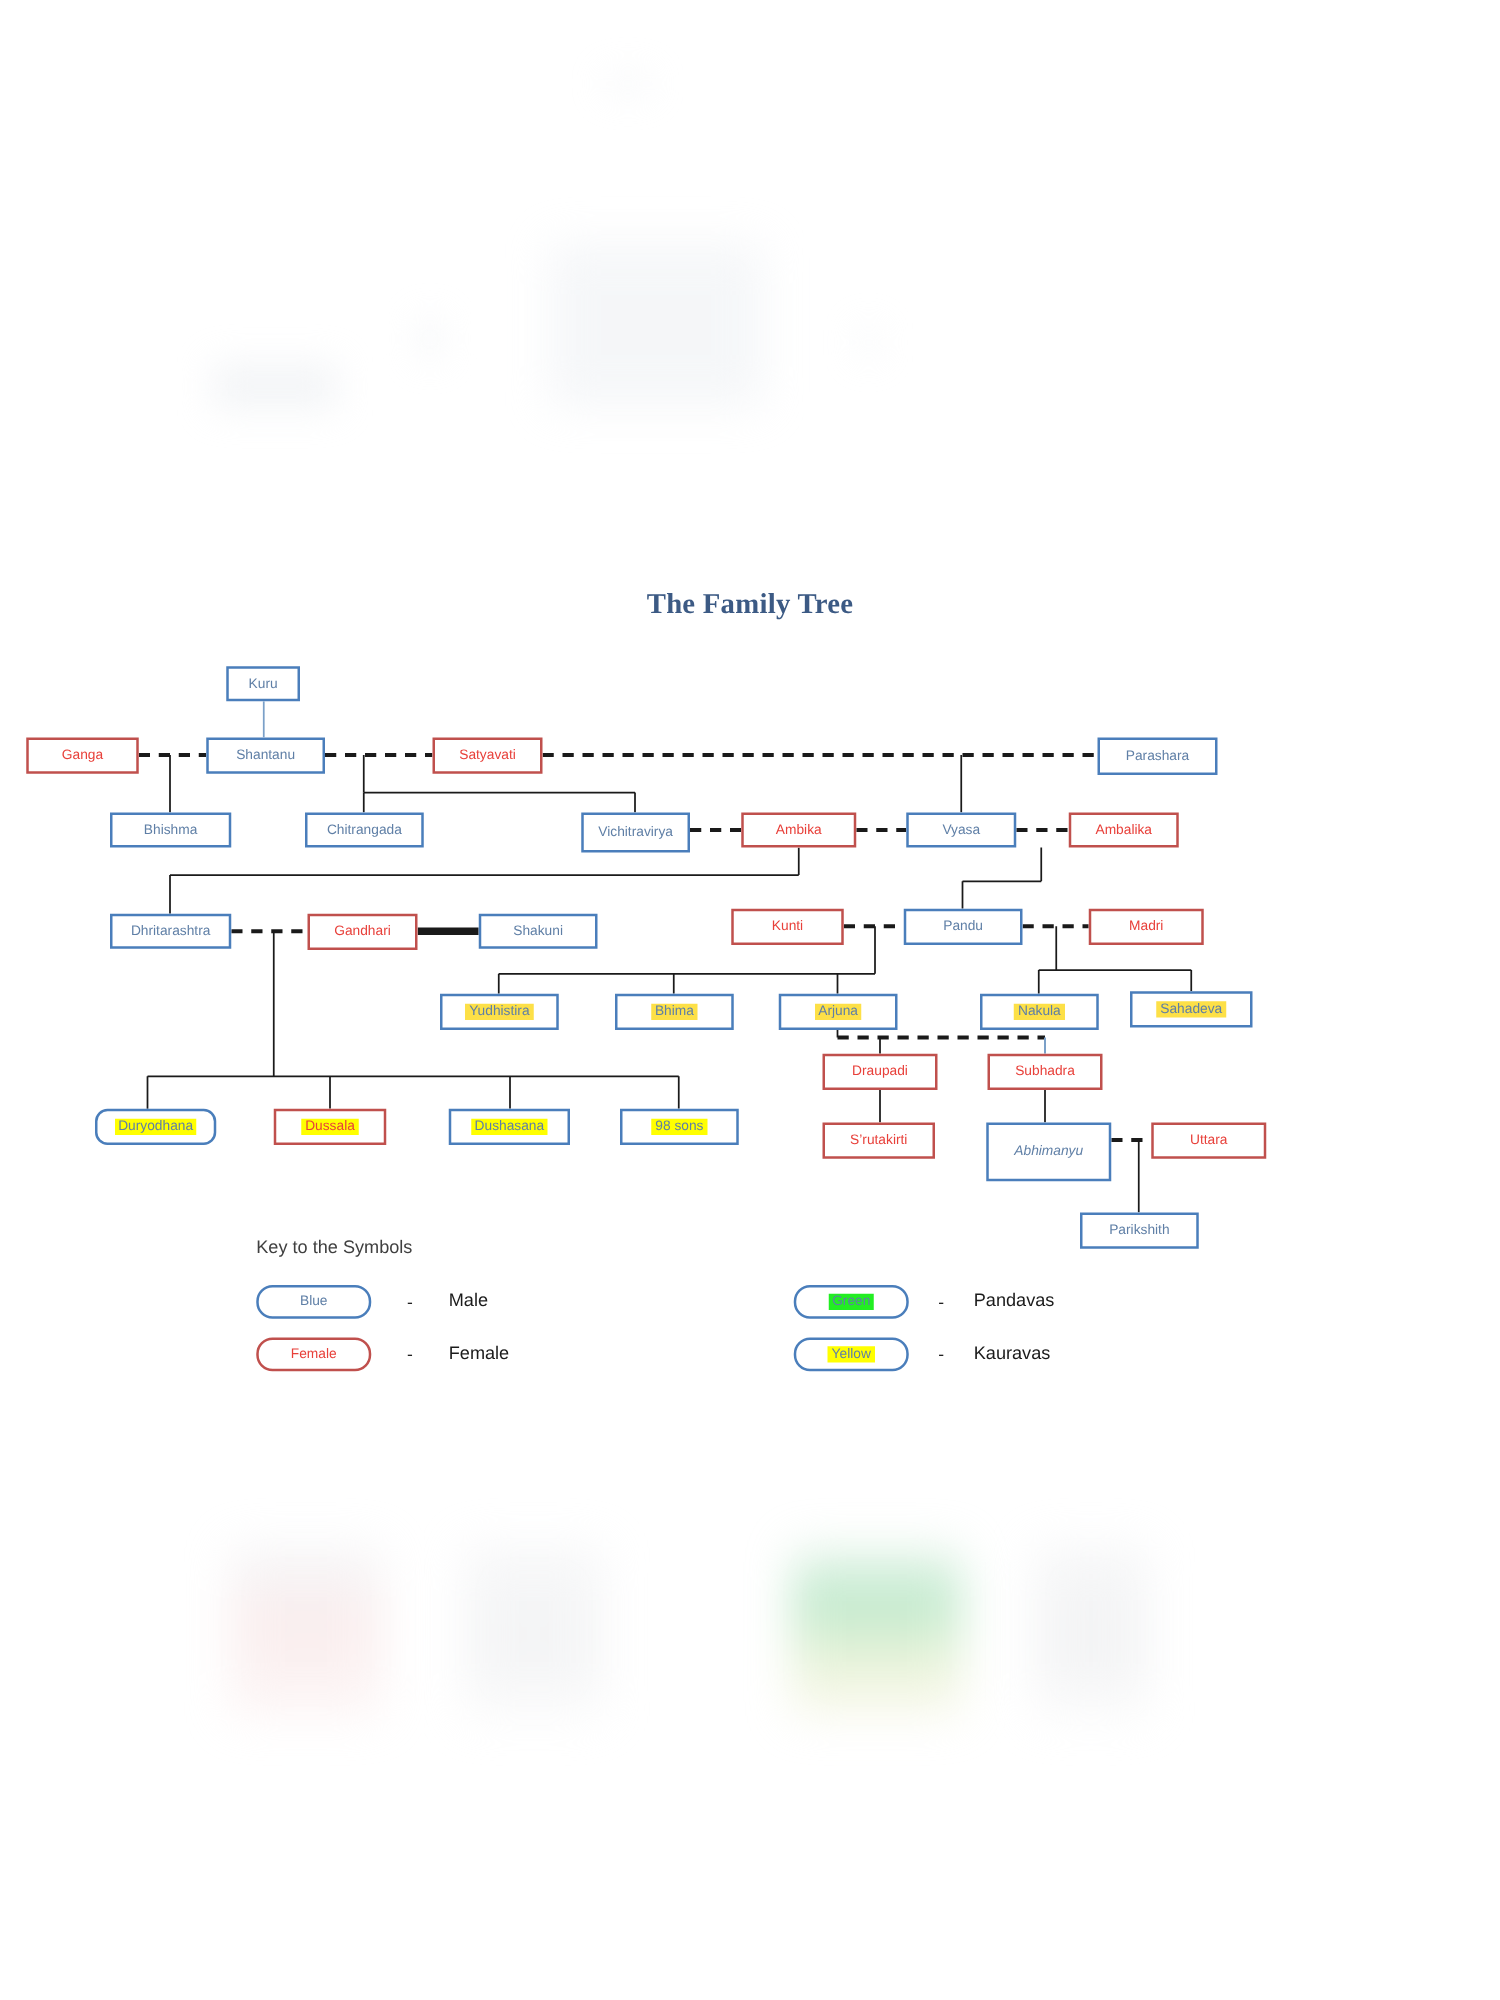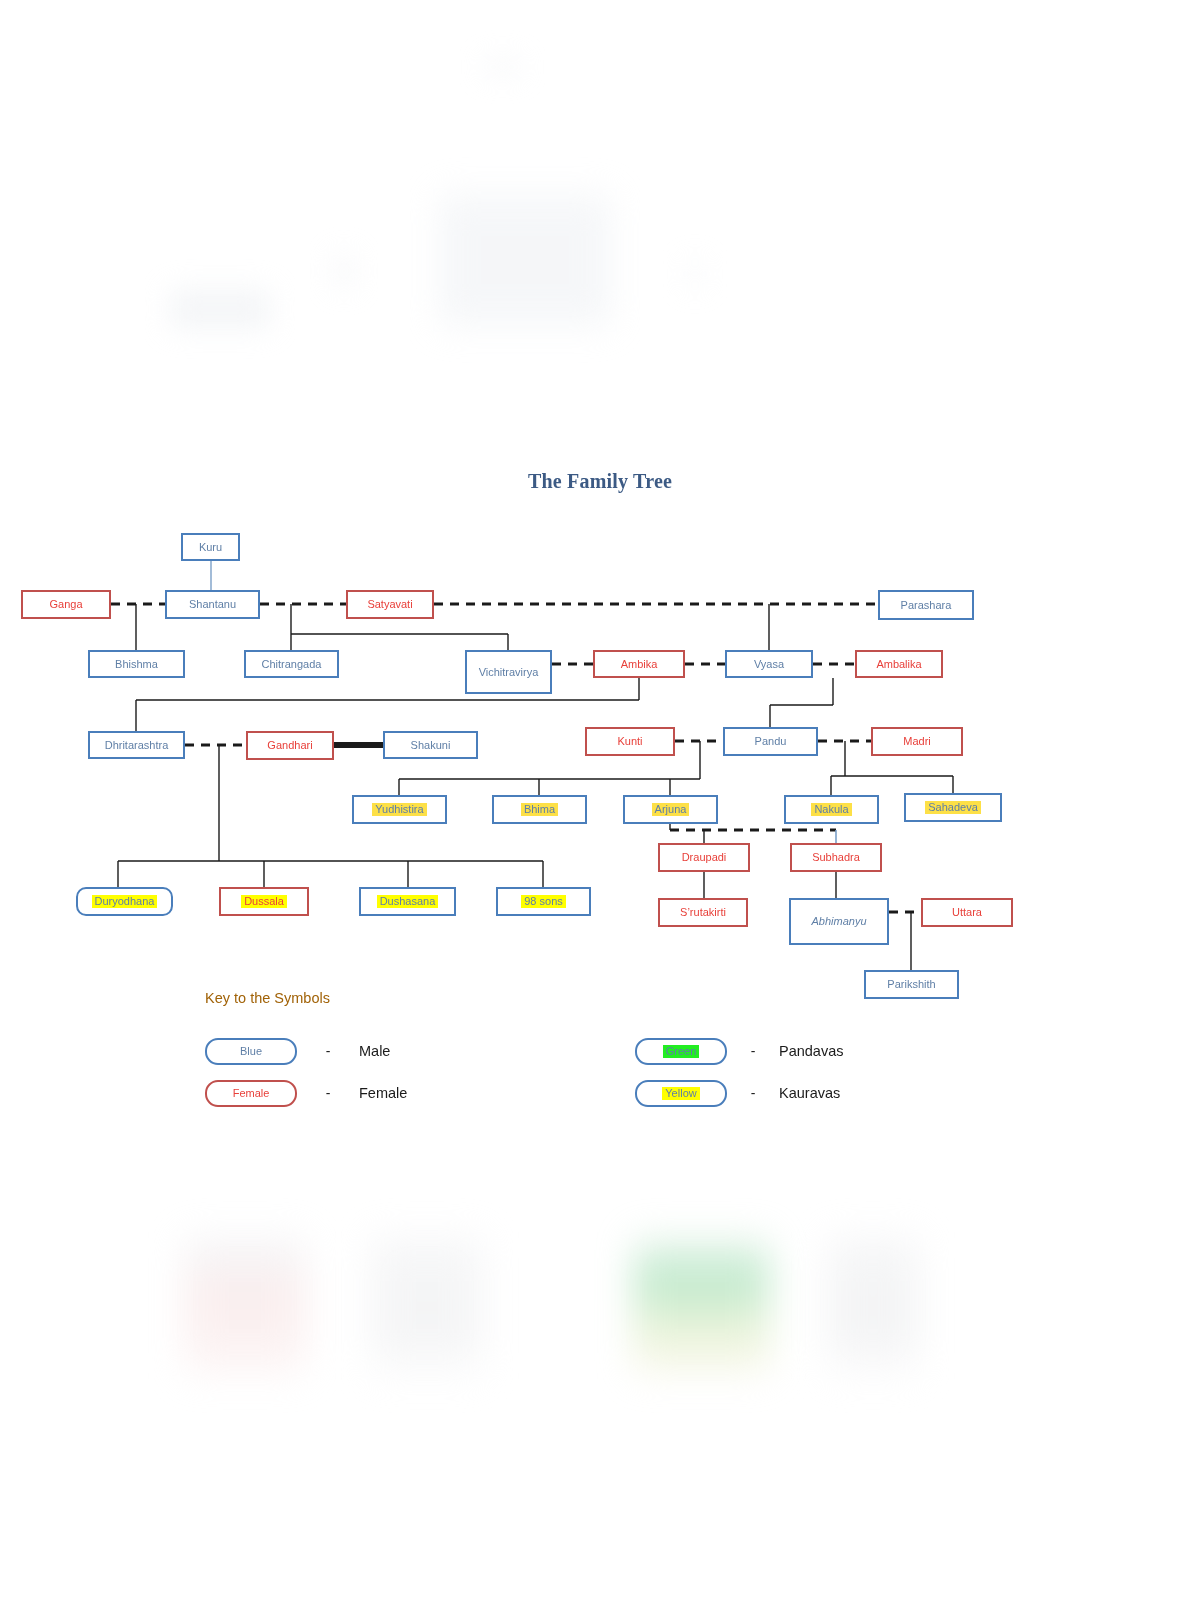--- a/index.html
+++ b/index.html
@@ -38,21 +38,21 @@
            background: linear-gradient(180deg,#eeeff1 0%, #e7e8ea 60%, #f6f6f7 100%); filter: blur(18px); }
 
   
   #page-title {
     position: absolute;
     left: 0; right: 0;
     top: 470px;
     text-align: center;
     font-family: "Liberation Serif", serif;
     font-weight: bold;
-    font-size: 20px;
+    font-size: 23px;
     color: #3c5a84;
     letter-spacing: 0.2px;
   }
 
   
   #diagram {
     position: absolute;
     left: 0; top: 0;
     width: 1200px;
     height: 1600px;
@@ -91,22 +91,22 @@
 
   
   #key {
     position: absolute;
     left: 205px;
     top: 990px;
     width: 860px;
   }
   #key-heading {
     font-size: 14.5px;
-    color: #a16207;
-    margin-bottom: 24px;
+    color: #404040;
+    margin-bottom: 14px;
   }
   .key-cols {
     display: flex;
   }
   .key-col { width: 455px; }
   .key-row {
     display: flex;
     align-items: center;
     height: 42px;
     margin-bottom: 0px;
@@ -249,21 +249,21 @@
       </div>
       <div class="node male" style="left: 878px; top: 590px; width: 96px; height: 30px;">
         <span class="txt">Parashara</span>
       </div>
       <div class="node male" style="left: 88px; top: 650px; width: 97px; height: 28px;">
         <span class="txt">Bhishma</span>
       </div>
       <div class="node male" style="left: 244px; top: 650px; width: 95px; height: 28px;">
         <span class="txt">Chitrangada</span>
       </div>
-      <div class="node male" style="left: 465px; top: 650px; width: 87px; height: 44px;">
+      <div class="node male" style="left: 465px; top: 650px; width: 87px; height: 32px;">
         <span class="txt">Vichitravirya</span>
       </div>
       <div class="node female" style="left: 593px; top: 650px; width: 92px; height: 28px;">
         <span class="txt">Ambika</span>
       </div>
       <div class="node male" style="left: 725px; top: 650px; width: 88px; height: 28px;">
         <span class="txt">Vyasa</span>
       </div>
       <div class="node female" style="left: 855px; top: 650px; width: 88px; height: 28px;">
         <span class="txt">Ambalika</span>

